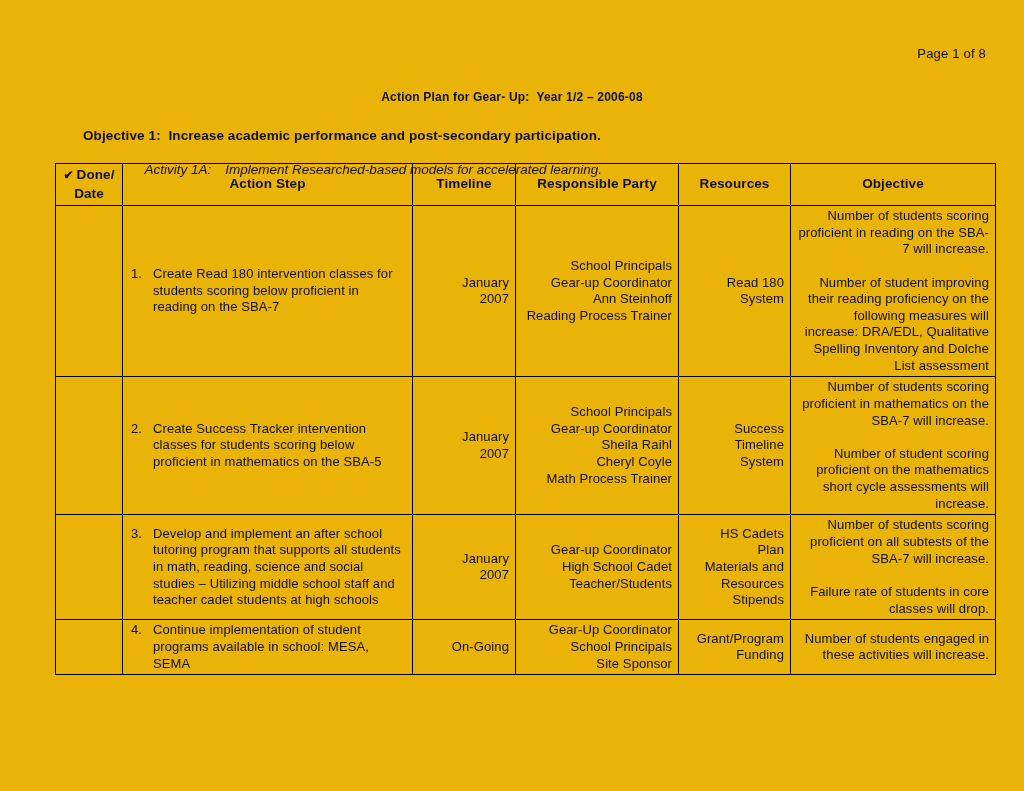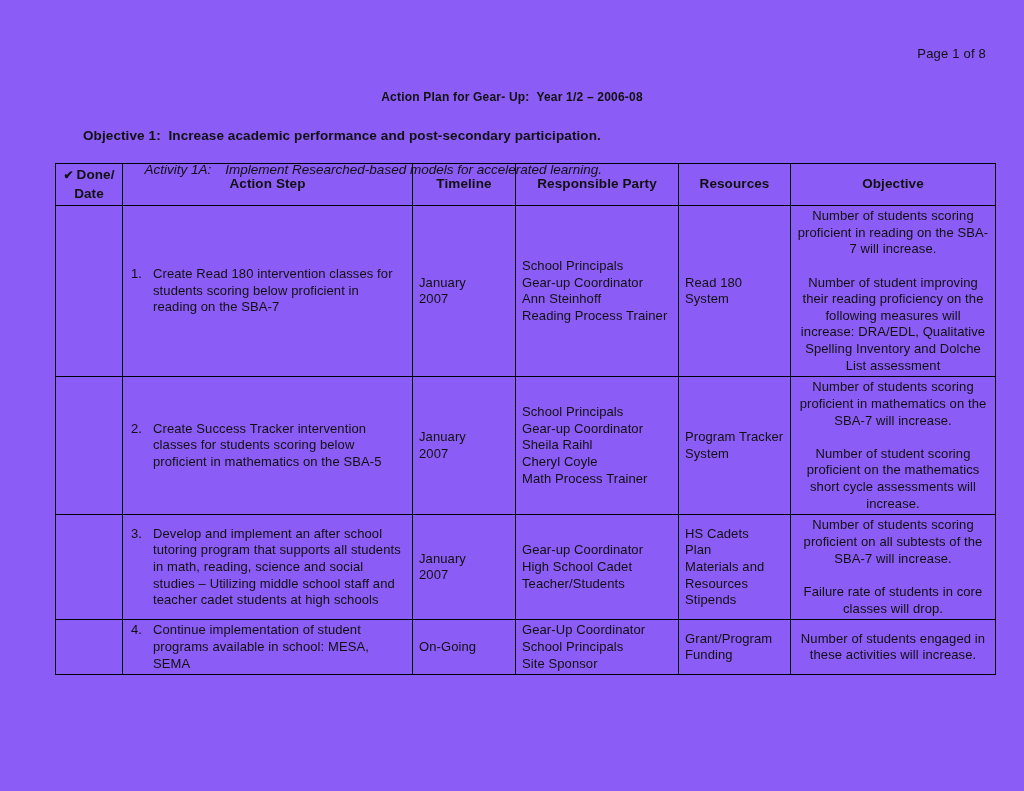--- a/index.html
+++ b/index.html
@@ -1,20 +1,20 @@
 <!DOCTYPE html>
 <html><head>
 <meta charset="utf-8">
 <style>
   html, body { margin: 0; padding: 0; background: #ffffff; }
   .page {
     position: relative;
     width: 1024px;
     height: 791px;
-    background: #8b5cf6;
+    background: #eab308;
     font-family: "Liberation Sans", sans-serif;
     color: #111111;
     overflow: hidden;
   }
   .page-number {
     position: absolute;
     top: 46px;
     right: 38px;
     font-size: 13px;
     letter-spacing: 0.2px;
@@ -80,25 +80,25 @@
   tr.r1 { height: 167px; }
   tr.r2 { height: 131px; }
   tr.r3 { height: 105px; }
   tr.r4 { height: 52px; }
   td.cell-done { }
   td.cell-action { text-align: left; }
   .action-wrap { display: flex; align-items: flex-start; gap: 7px; padding-left: 2px; }
   .action-num { flex: 0 0 15px; }
   .action-text { flex: 1 1 auto; }
   td.cell-center {
-    text-align: left;
+    text-align: right;
     white-space: pre-line;
   }
   td.cell-eval {
-    text-align: center;
+    text-align: right;
     white-space: pre-line;
   }
   .check-icon { margin-right: 3px; font-size: 12px; }
 </style>
 </head>
 <body>
 
 <div class="page">
 
   <div class="page-number">Page 1 of 8</div>
@@ -162,21 +162,21 @@
             <span class="action-text">Create Success Tracker intervention classes for students scoring below proficient in mathematics on the SBA-5</span>
           </div>
         </td>
         <td class="cell-center">January
 2007</td>
         <td class="cell-center">School Principals
 Gear-up Coordinator
 Sheila Raihl
 Cheryl Coyle
 Math Process Trainer</td>
-        <td class="cell-center">Program Tracker
+        <td class="cell-center">Success Timeline
 System</td>
         <td class="cell-eval">Number of students scoring proficient in mathematics on the SBA-7 will increase.
 
 Number of student scoring proficient on the mathematics short cycle assessments will increase.</td>
       </tr>
       <tr class="r3">
         <td class="cell-done"></td>
         <td class="cell-action">
           <div class="action-wrap">
             <span class="action-num">3.</span>

